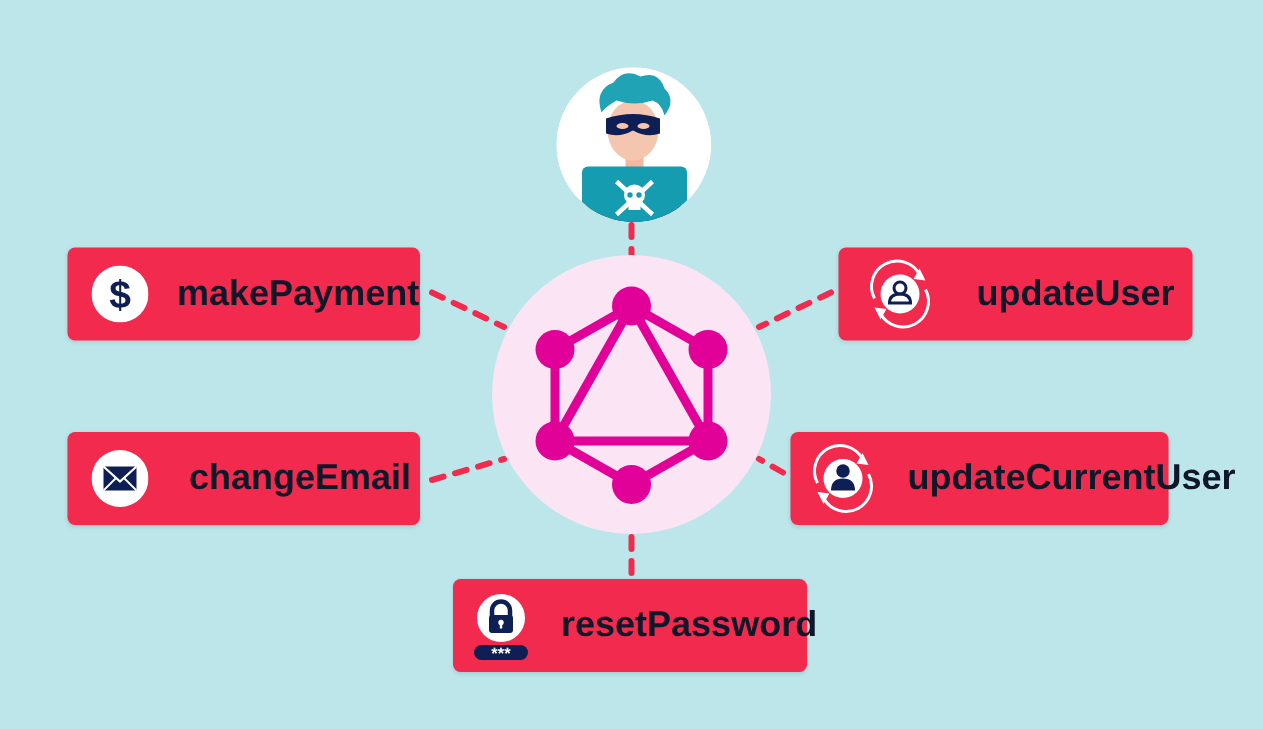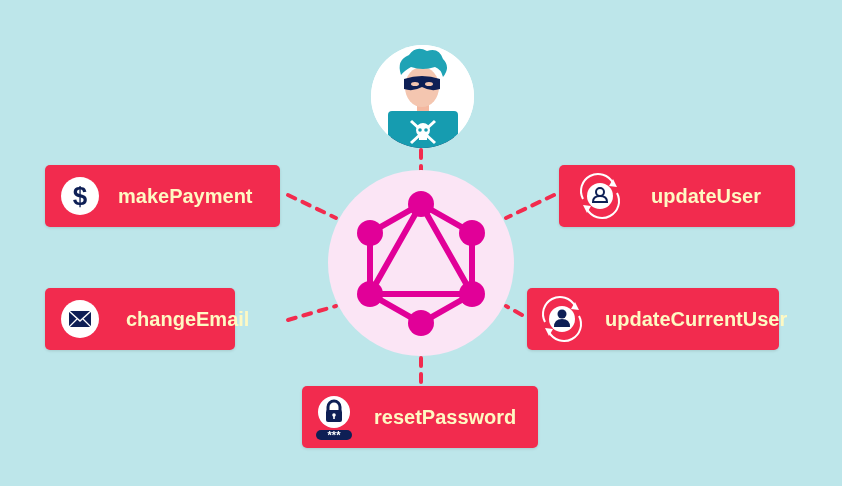--- a/index.html
+++ b/index.html
@@ -1,20 +1,20 @@
 <!DOCTYPE html>
 <html><head>
 <meta charset="utf-8">
 <style>
   html,body{margin:0;padding:0;}
   body{width:842px;height:486px;background:#bde6ea;position:relative;overflow:hidden;font-family:"Liberation Sans",sans-serif;}
   .canvas{position:absolute;left:0;top:0;width:842px;height:486px;}
   .box{position:absolute;background:#f22b4e;border-radius:5px;height:62px;box-shadow:0 1px 3px rgba(0,0,0,0.12);display:flex;align-items:center;}
   .box .icon{position:absolute;left:16px;top:12px;width:38px;height:38px;}
-  .box .label{position:absolute;color:#fef9c3;font-weight:bold;font-size:20px;top:0;line-height:62px;}
+  .box .label{position:absolute;color:#0f172a;font-weight:bold;font-size:24px;top:0;line-height:62px;}
   .center-circle{position:absolute;left:328px;top:170px;width:186px;height:186px;border-radius:50%;background:#fbe5f5;}
   .hacker{position:absolute;left:371px;top:45px;width:103px;height:103px;border-radius:50%;background:#fff;overflow:hidden;}
 </style>
 </head>
 <body>
 
 <div class="canvas">
 
   <svg width="842" height="486" style="position:absolute;left:0;top:0;">
     <g stroke="#f22b4e" stroke-width="4" stroke-dasharray="8,8" stroke-linecap="round" fill="none">
@@ -66,21 +66,21 @@
   </div>
 
   <div class="box" style="left:45px;top:165px;width:235px;">
     <svg class="icon" viewBox="0 0 38 38">
       <circle cx="19" cy="19" r="19" fill="#fff"></circle>
       <text x="19" y="28" text-anchor="middle" font-family="Liberation Sans, sans-serif" font-weight="bold" font-size="26" fill="#0e1f55">$</text>
     </svg>
     <span class="label" style="left:73px;">makePayment</span>
   </div>
 
-  <div class="box" style="left:45px;top:288px;width:190px;">
+  <div class="box" style="left:45px;top:288px;width:235px;">
     <svg class="icon" viewBox="0 0 38 38">
       <circle cx="19" cy="19" r="19" fill="#fff"></circle>
       <rect x="8" y="11" width="22" height="16" fill="#0e1f55"></rect>
       <path d="M8 11 L19 21 L30 11" stroke="#fff" stroke-width="1.5" fill="none"></path>
       <path d="M8 27 L16 19 M30 27 L22 19" stroke="#fff" stroke-width="1.2" fill="none"></path>
     </svg>
     <span class="label" style="left:81px;">changeEmail</span>
   </div>
 
   <div class="box" style="left:302px;top:386px;width:236px;">

